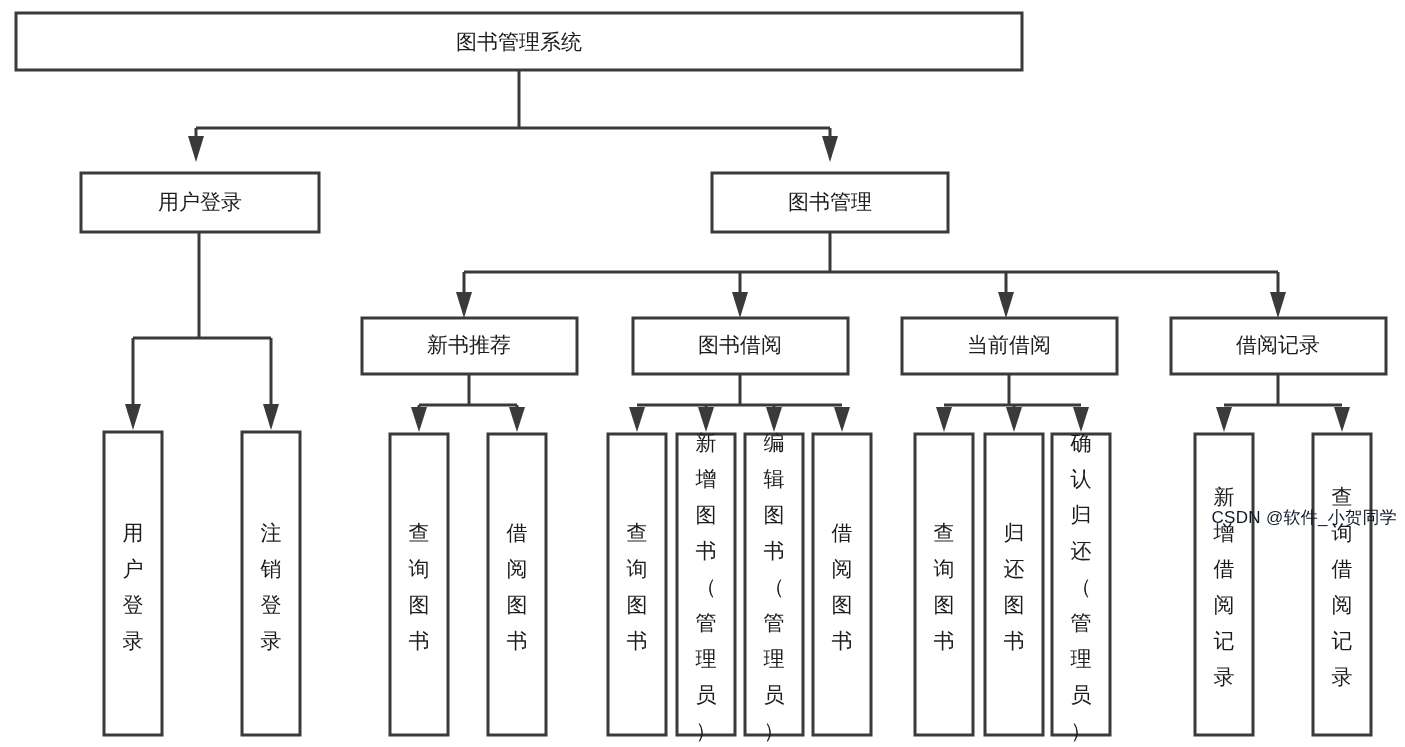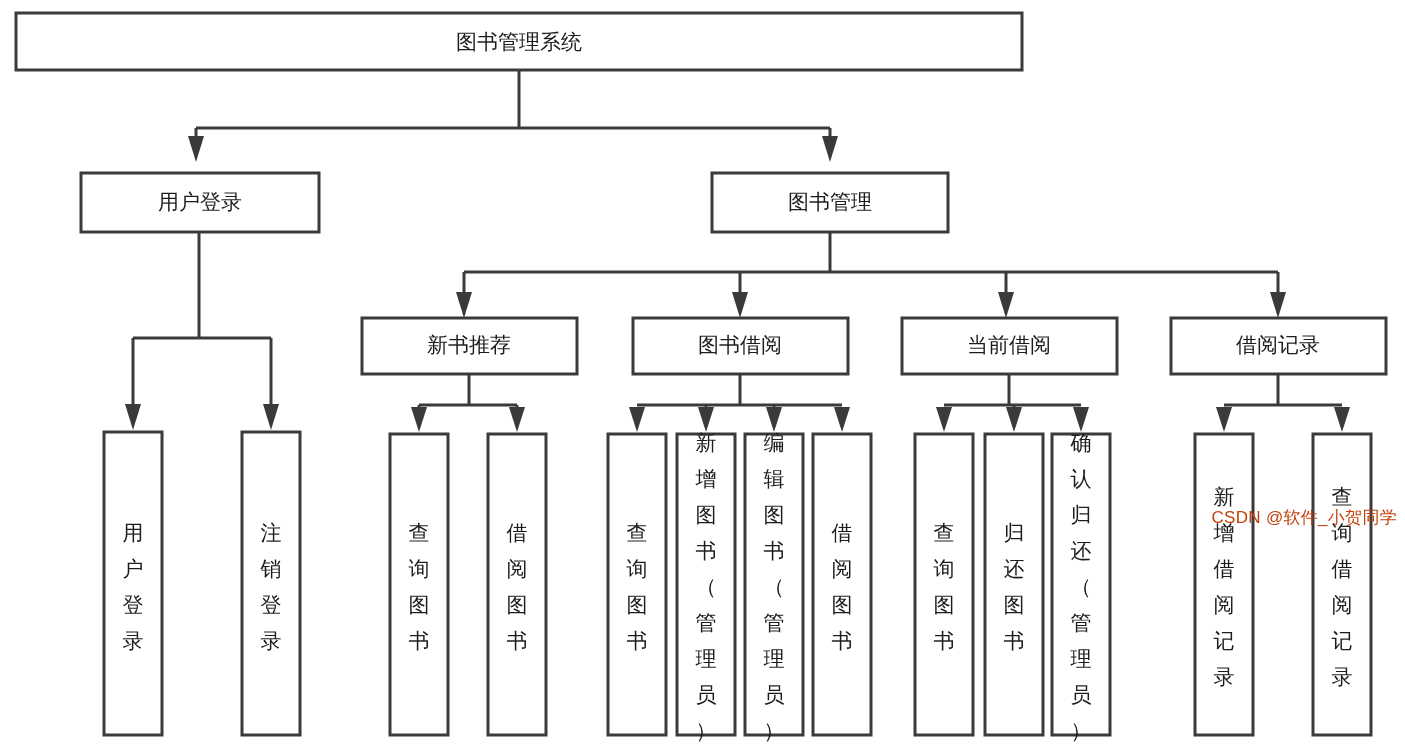--- a/index.html
+++ b/index.html
@@ -55,21 +55,21 @@
     font-size: 21px;
     fill: #1c1c1c;
     text-anchor: middle;
   }
   .watermark-text {
     position: absolute;
     right: 8px;
     bottom: 6px;
     font-family: "Liberation Sans", sans-serif;
     font-size: 17px;
-    color: #c2410c;
+    color: #0f172a;
     white-space: nowrap;
     letter-spacing: 0.3px;
   }
 </style>
 </head>
 <body>
 
 <div id="diagram-root">
 
   <svg id="flowchart" viewBox="0 0 1405 747">

